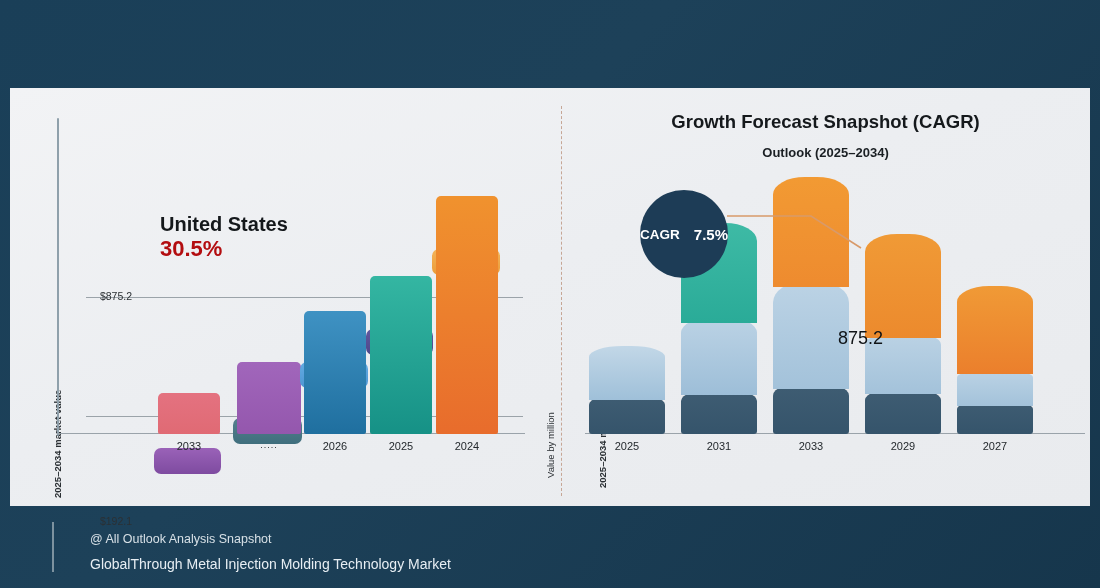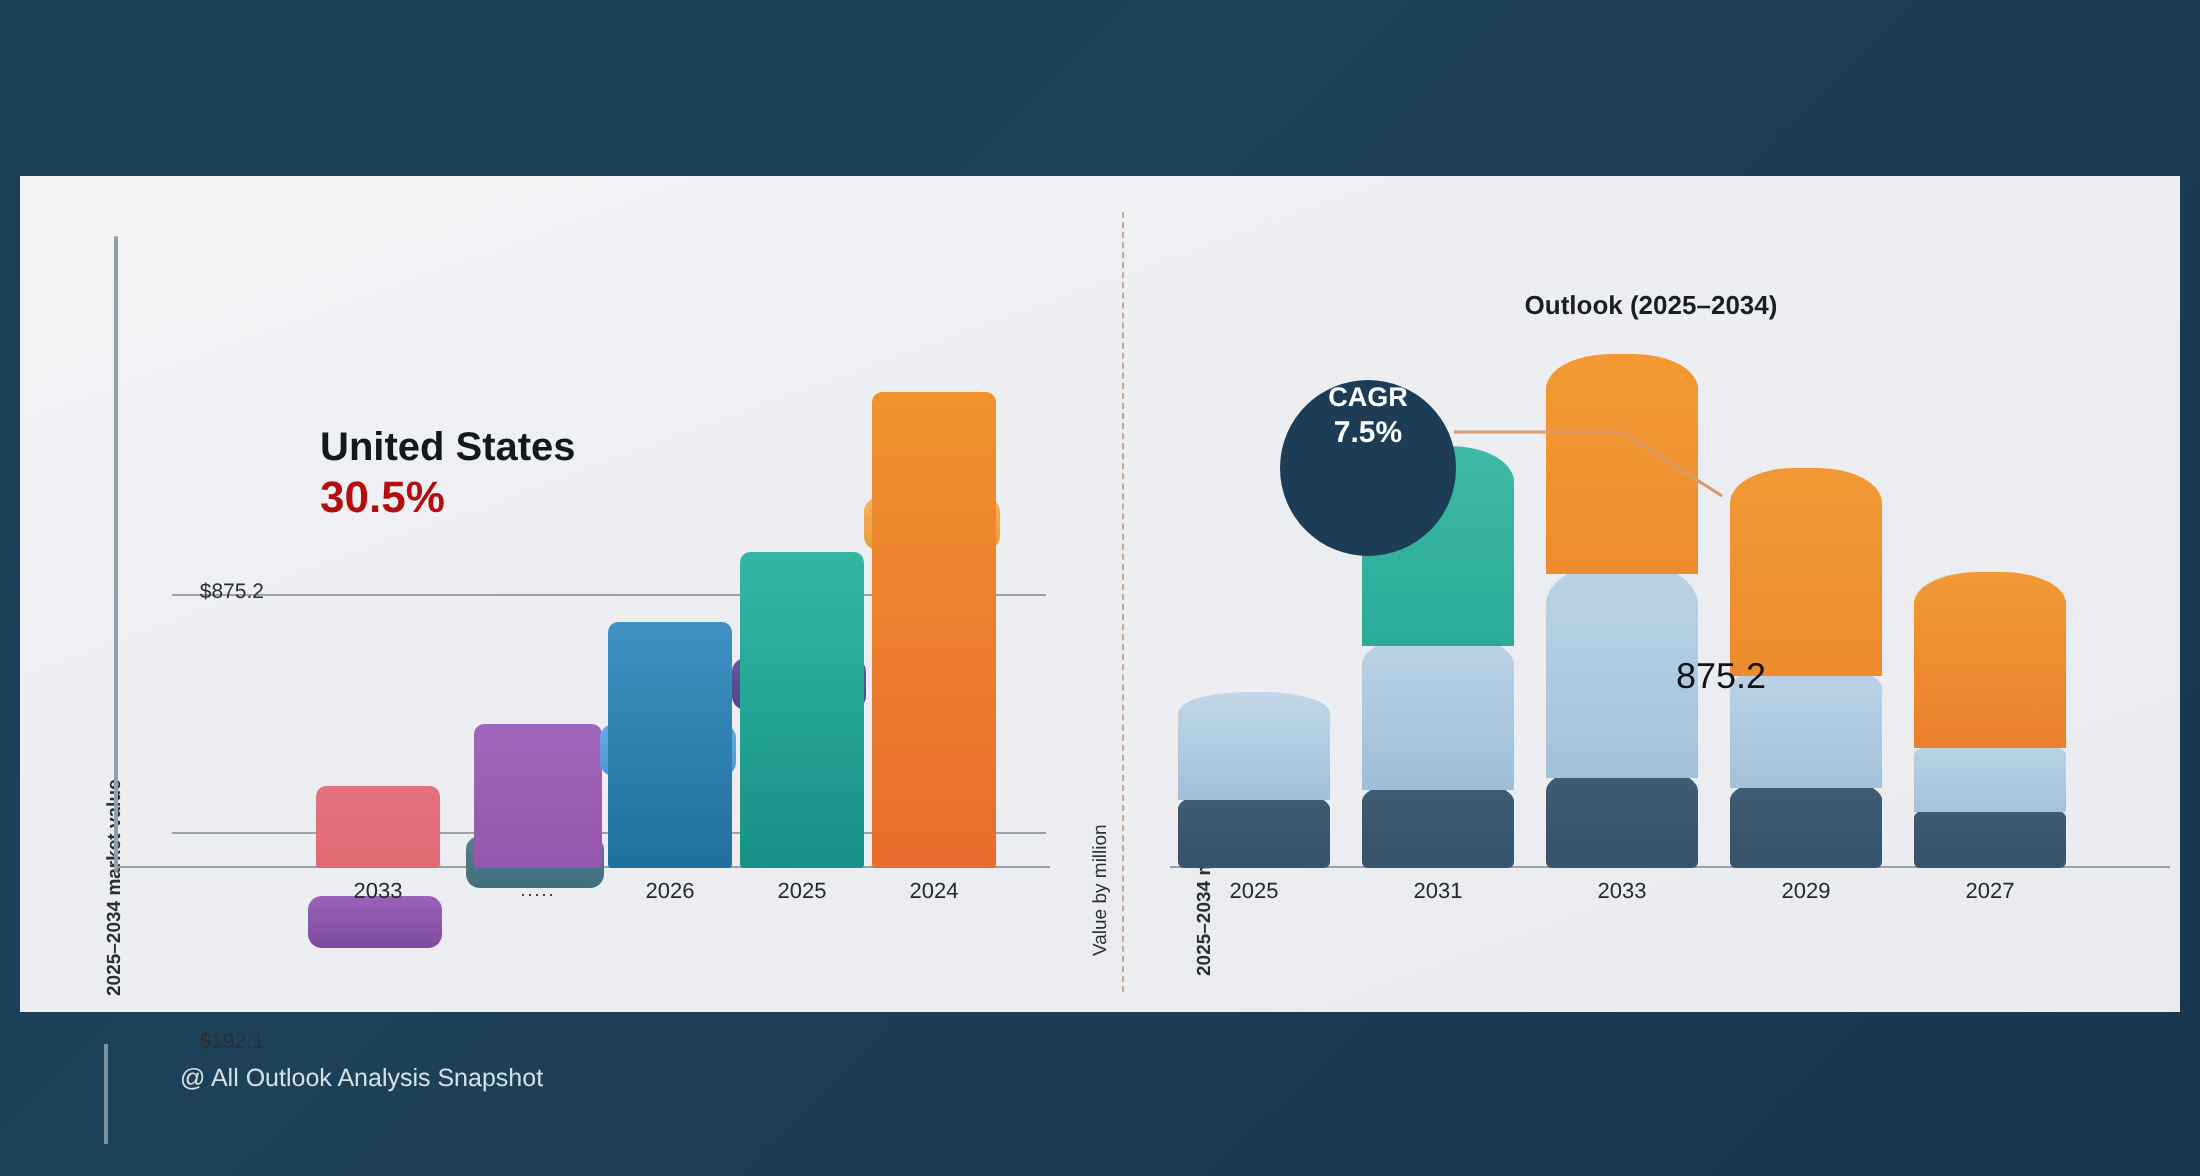--- a/index.html
+++ b/index.html
@@ -207,23 +207,23 @@
     white-space: nowrap;
   }
 
   #cagr-badge {
     position: absolute;
     left: 79px; top: 102px;
     width: 88px; height: 88px;
     border-radius: 50%;
     background: #1d3c56;
     display: flex;
-    flex-direction: column;
+    flex-direction: row;
     align-items: center;
-    justify-content: flex-start;
+    justify-content: space-between;
     color: #ffffff;
     z-index: 6;
   }
   #cagr-label { font-size: 13.5px; font-weight: 700; line-height: 17px; }
   #cagr-value { font-size: 15px; font-weight: 700; line-height: 19px; }
 
   #cagr-connector { position: absolute; left: 0; top: 0; z-index: 4; }
 
   #bar-value-label {
     position: absolute;
@@ -352,20 +352,21 @@
       <div class="lxlabel" style="left:227px; width:64px; font-size:9px; letter-spacing:1px;">.....</div>
       <div class="lxlabel" style="left:294px; width:62px;text-align:center;">2026</div>
       <div class="lxlabel" style="left:360px; width:62px;">2025</div>
       <div class="lxlabel" style="left:426px; width:62px;">2024</div>
     </div>
 
     <div id="right-panel">
 
       <div id="right-axis-title">2025–2034 market CAGR</div>
 
+      <div id="right-title">Growth Forecast Snapshot (CAGR)</div>
       <div id="right-subtitle">Outlook (2025–2034)</div>
 
       <svg id="cagr-connector" width="529" height="346">
         <polyline points="166,128 250,128 300,160" fill="none" stroke="#d89a6a" stroke-width="1.6"></polyline>
       </svg>
 
       <div id="cagr-badge">
         <div id="cagr-label">CAGR</div>
         <div id="cagr-value">7.5%</div>
       </div>
@@ -410,15 +411,16 @@
       <div class="rxlabel" style="left:120px; width:76px;">2031</div>
       <div class="rxlabel" style="left:212px; width:76px;">2033</div>
       <div class="rxlabel" style="left:304px; width:76px;">2029</div>
       <div class="rxlabel" style="left:396px; width:76px;">2027</div>
     </div>
   </div>
 
   <div id="footer">
     <div id="footer-rule"></div>
     <div id="footer-line1">@ All Outlook Analysis Snapshot</div>
+    <div id="footer-line2">GlobalThrough Metal Injection Molding Technology Market</div>
   </div>
 
 </div>
 
 </body></html>

